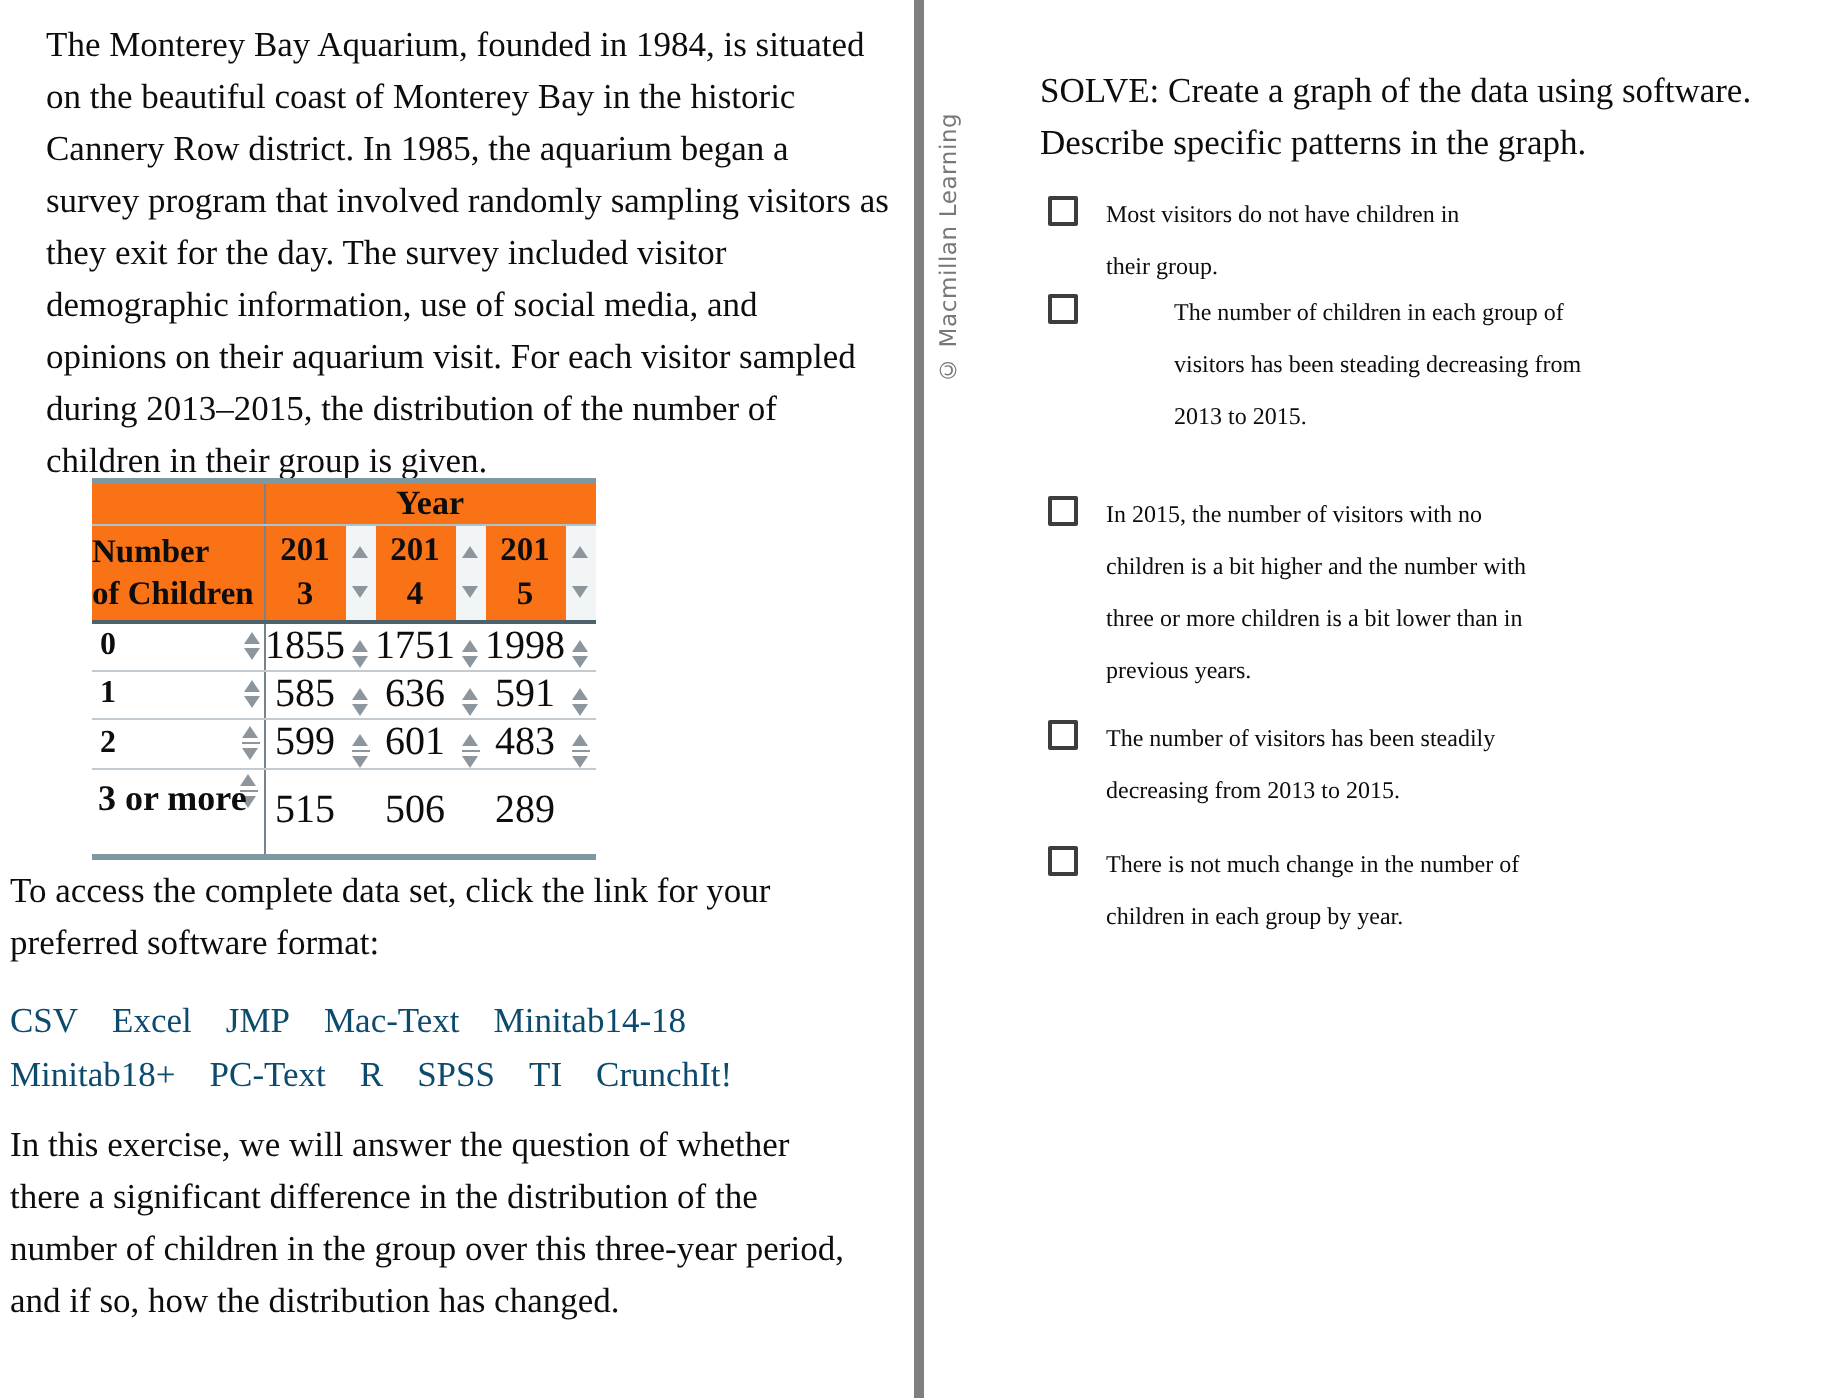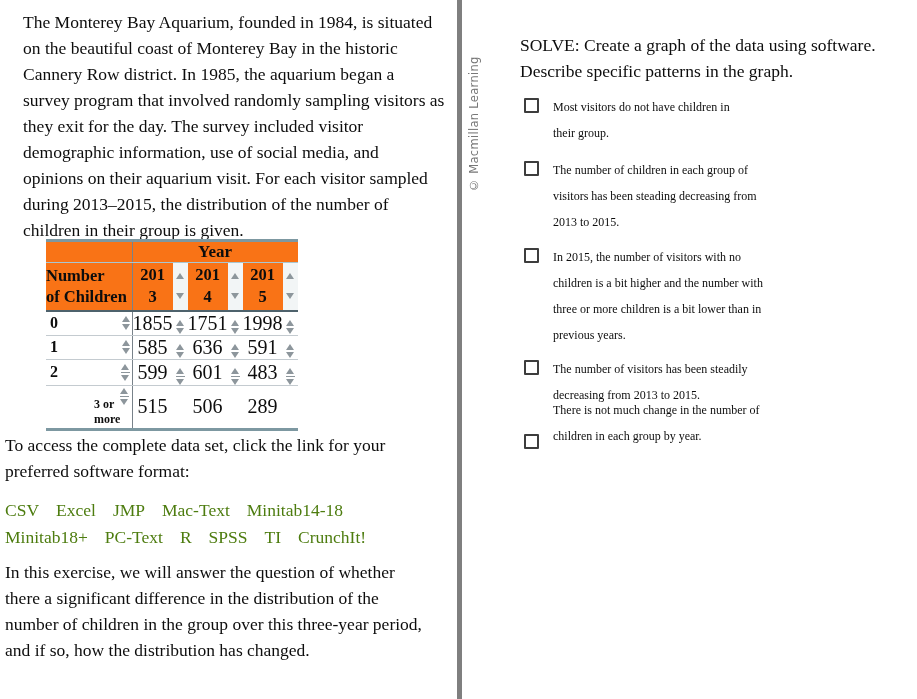--- a/index.html
+++ b/index.html
@@ -7,21 +7,21 @@
   body { position:relative; font-family:"Liberation Serif","DejaVu Serif",serif; color:#0d0d0d; }
 
   .para { position:absolute; white-space:pre-line; font-size:17.5px; line-height:26px; }
 
   
   .intro   { left:5px; top:9px;   width:445px;margin-left:18px; }
   .access  { left:5px; top:432px; width:445px; }
   .closing { left:5px; top:559px; width:460px; }
 
   .links { position:absolute; left:5px; top:497px; width:445px; font-size:17.5px; line-height:26.5px; }
-  .links a { color:#4d7c0f; text-decoration:none; margin-right:17px; display:inline-block; cursor:pointer; }
+  .links a { color:#0c4a6e; text-decoration:none; margin-right:17px; display:inline-block; cursor:pointer; }
 
   
   .data-table { position:absolute; left:46px; top:239px; border-collapse:collapse;
                 border-top:3px solid #7d98a1; border-bottom:3px solid #7d98a1; table-layout:fixed; }
   .data-table td { padding:0; vertical-align:middle; }
   .blue { background:#f97316; }
   .arrbg { background:#f2f5f6; }
   .c-label { width:86px; border-right:1px solid #707density880; border-right:1px solid #78828a; }
   .c-val { width:34px; text-align:center; }
   .c-arr { width:15px; text-align:center; }
@@ -37,36 +37,36 @@
   .cell-val { font-size:20px; }
   
   .tri { width:0; height:0; }
   .tri.up   { border-left:4.5px solid transparent; border-right:4.5px solid transparent; border-bottom:6px solid #8d969c; }
   .tri.down { border-left:4.5px solid transparent; border-right:4.5px solid transparent; border-top:6px solid #8d969c; }
   .spinner { display:inline-flex; flex-direction:column; align-items:center; gap:2px; cursor:pointer; }
   .spinner .dash { width:9px; height:1px; background:#8d969c; }
   .sorter { display:flex; flex-direction:column; align-items:center; gap:14px; cursor:pointer; }
   .tall-label { position:relative; height:44px; }
   .tall-label .spinner { position:absolute; top:2px; right:3px; }
-  .tall-label .lbl { position:absolute; left:3px; bottom:1px; font-weight:bold; font-size:12px;margin-left:45px; }
+  .tall-label .lbl { position:absolute; left:3px; bottom:17px; font-weight:bold; font-size:18px; }
 
   
   .divider { position:absolute; left:457px; top:0; width:5px; height:699px; background:#7f7f7f; }
   .watermark { position:absolute; left:464px; top:12px; height:180px; width:20px;
                writing-mode:vertical-rl; transform:rotate(180deg);
                font-family:"DejaVu Sans","Liberation Sans",sans-serif; font-size:11.5px; color:#787878;
                display:flex; align-items:center; justify-content:flex-start; letter-spacing:.3px; }
 
   
   .prompt { left:520px; top:32px; width:396px; }
   .option { position:absolute; left:524px; width:372px; display:flex; align-items:flex-start; }
   .checkbox { flex:0 0 auto; width:15px; height:15px; border:2px solid #3d3d3d; background:#ffffff;
               margin-top:4px; margin-right:14px; border-radius:1px; cursor:pointer; }
   .option .opt-text { white-space:pre-line; font-size:12px; line-height:26px; width:336px; }
-  .opt1 { top:94px; }  .opt2 { top:157px; }  .opt3 { top:244px; }  .opt4 { top:356px; }  .opt5 { top:397px;align-items:flex-end; }
+  .opt1 { top:94px; }  .opt2 { top:143px;gap:34px; }  .opt3 { top:244px; }  .opt4 { top:356px; }  .opt5 { top:419px; }
 </style>
 </head>
 <body>
 
 <div class="para intro">The Monterey Bay Aquarium, founded in 1984, is situated
 on the beautiful coast of Monterey Bay in the historic
 Cannery Row district. In 1985, the aquarium began a
 survey program that involved randomly sampling visitors as
 they exit for the day. The survey included visitor
 demographic information, use of social media, and

